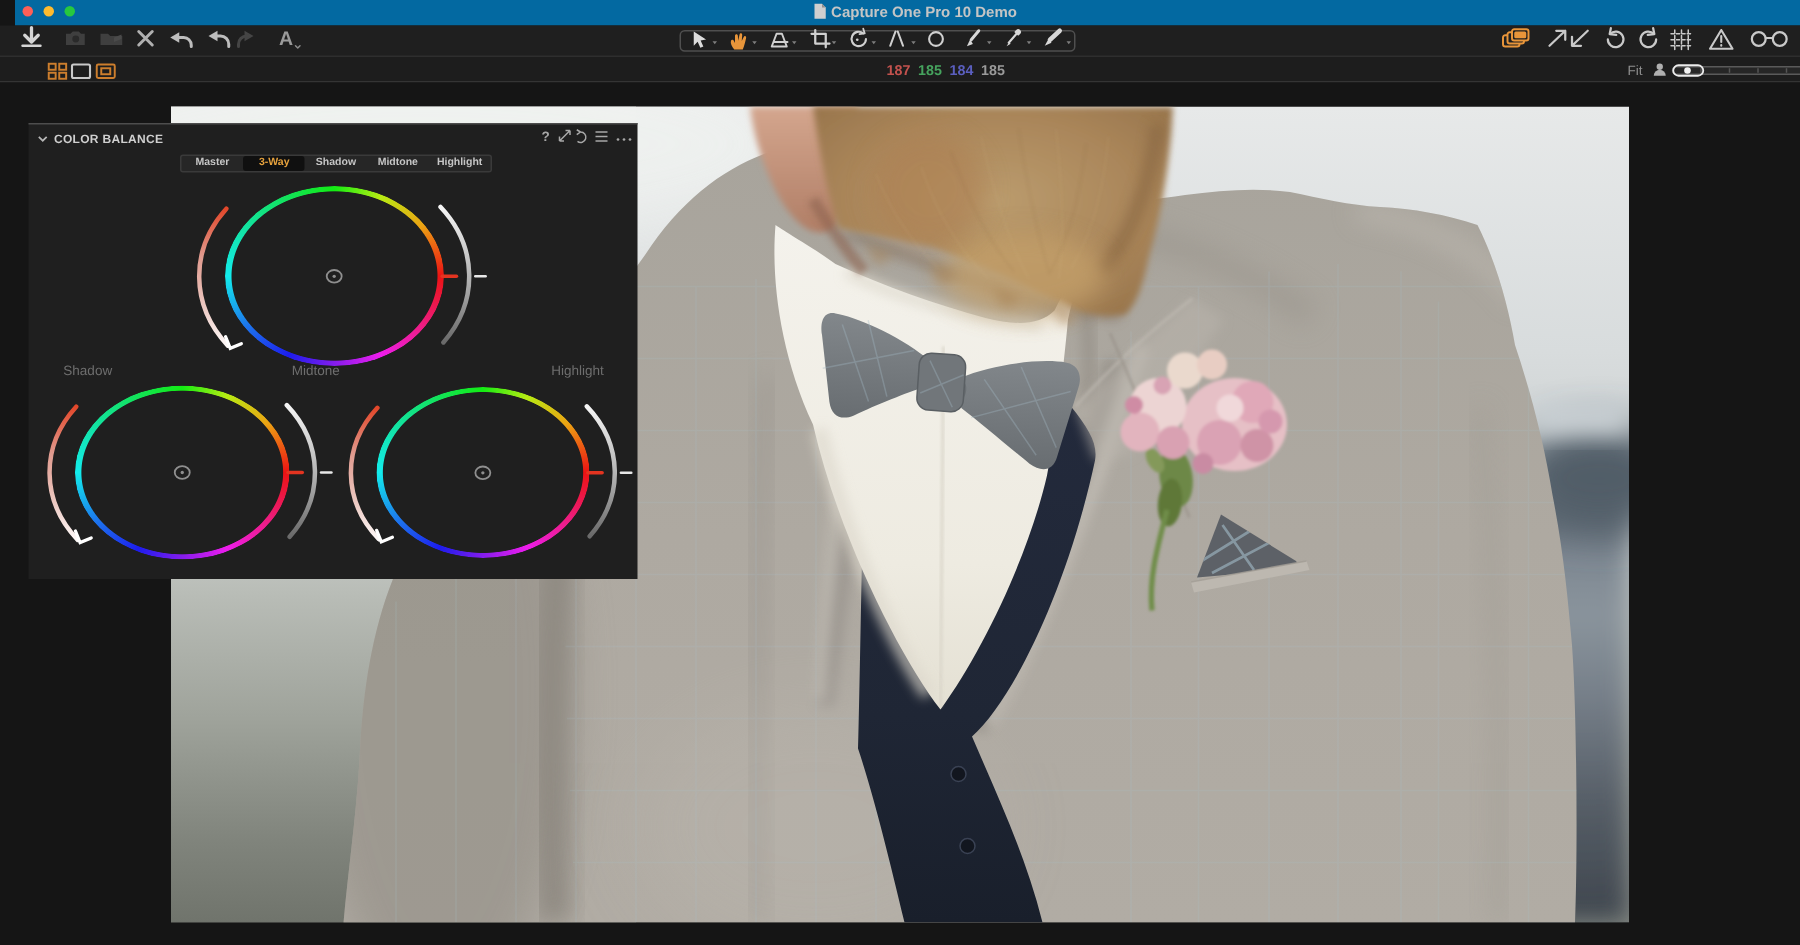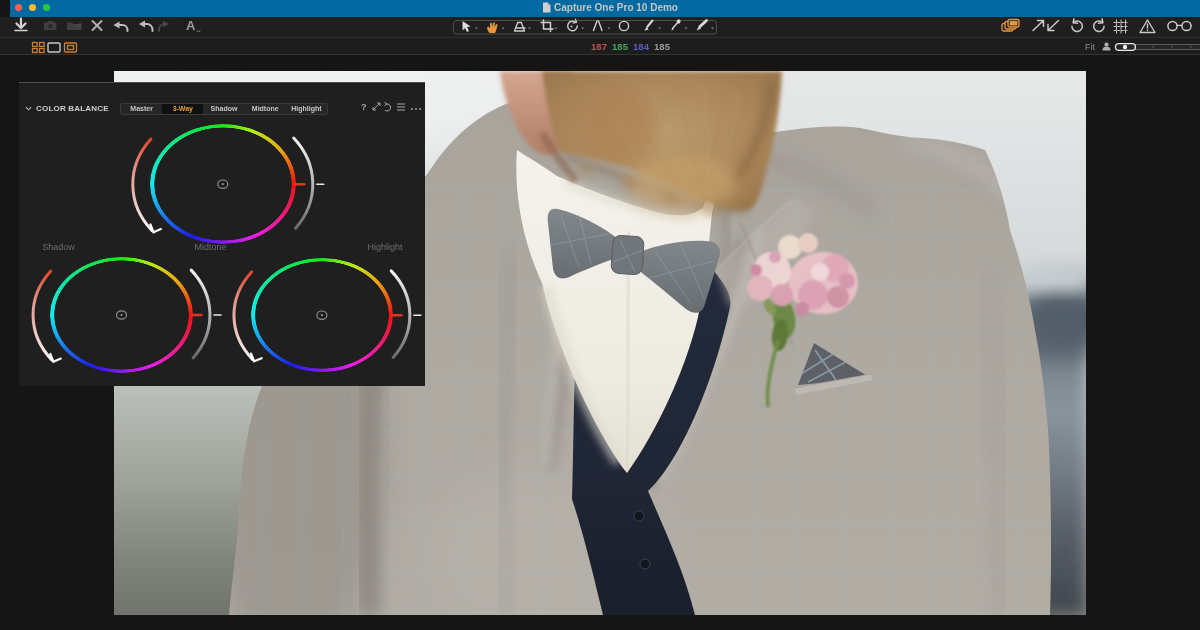--- a/index.html
+++ b/index.html
@@ -7,21 +7,21 @@
 .titlebar{position:absolute;left:0;top:0;width:1200px;height:17px;background:#0369a1;margin-left:10px;}
 .tl{position:absolute;top:3.5px;width:7px;height:7px;border-radius:50%;}
 .title{position:absolute;top:2px;left:0;width:1200px;text-align:center;font-size:10px;font-weight:700;color:#c5c5c5;letter-spacing:0px;}
 .toolbar{position:absolute;left:0;top:17px;width:1200px;height:21px;background:#1f1f1f;}
 .sep1{position:absolute;left:0;top:37px;width:1200px;height:1px;background:#2e2e2e;}
 .bar2{position:absolute;left:0;top:38px;width:1200px;height:16px;background:#1d1d1d;padding-left:28px;}
 .sep2{position:absolute;left:0;top:54px;width:1200px;height:1px;background:#343434;}
 .viewer{position:absolute;left:0;top:55px;width:1200px;height:575px;background:#151515;}
 .photo{position:absolute;left:114px;top:16px;width:972px;height:544px;}
 .panel{position:absolute;left:19px;top:27px;width:406px;height:304px;background:#1f1f1f;border-top:1px solid #4d4d4d;box-sizing:border-box;}
-.phead{position:absolute;left:0;top:16px;width:100%;height:20px;}
+.phead{position:absolute;left:0;top:0;width:100%;height:20px;}
 .ptitle{position:absolute;left:17px;top:4.5px;font-size:8px;font-weight:700;color:#cfcfcf;letter-spacing:0.2px;}
 .chev{position:absolute;left:6px;top:5.5px;width:7px;height:7px;}
 .tabbar{position:absolute;left:101px;top:20px;width:206px;height:10px;background:#262626;border:1px solid #3a3a3a;border-radius:2px;display:flex;}
 .tab{flex:1;text-align:center;font-size:7px;font-weight:700;color:#c6c6c6;line-height:10px;}
 .tab.sel{background:#101010;color:#e8a33d;border-radius:2px;}
 .wheel{position:absolute;border-radius:50%;
 background:conic-gradient(from 0deg,hsl(120,85%,50%),hsl(75,85%,50%) 30deg,hsl(40,85%,50%) 60deg,hsl(0,85%,50%) 90deg,hsl(330,85%,52%) 120deg,hsl(300,85%,52%) 150deg,hsl(270,85%,52%) 180deg,hsl(240,85%,52%) 210deg,hsl(215,85%,52%) 240deg,hsl(180,85%,50%) 270deg,hsl(160,85%,48%) 300deg,hsl(140,85%,48%) 330deg,hsl(120,85%,50%) 360deg);
 -webkit-mask:radial-gradient(closest-side,transparent 0 93.6%,#000 94.5%);
 mask:radial-gradient(closest-side,transparent 0 93.6%,#000 94.5%);}
 .wlabel{position:absolute;font-size:9px;color:#6e6e6e;width:80px;text-align:center;}

